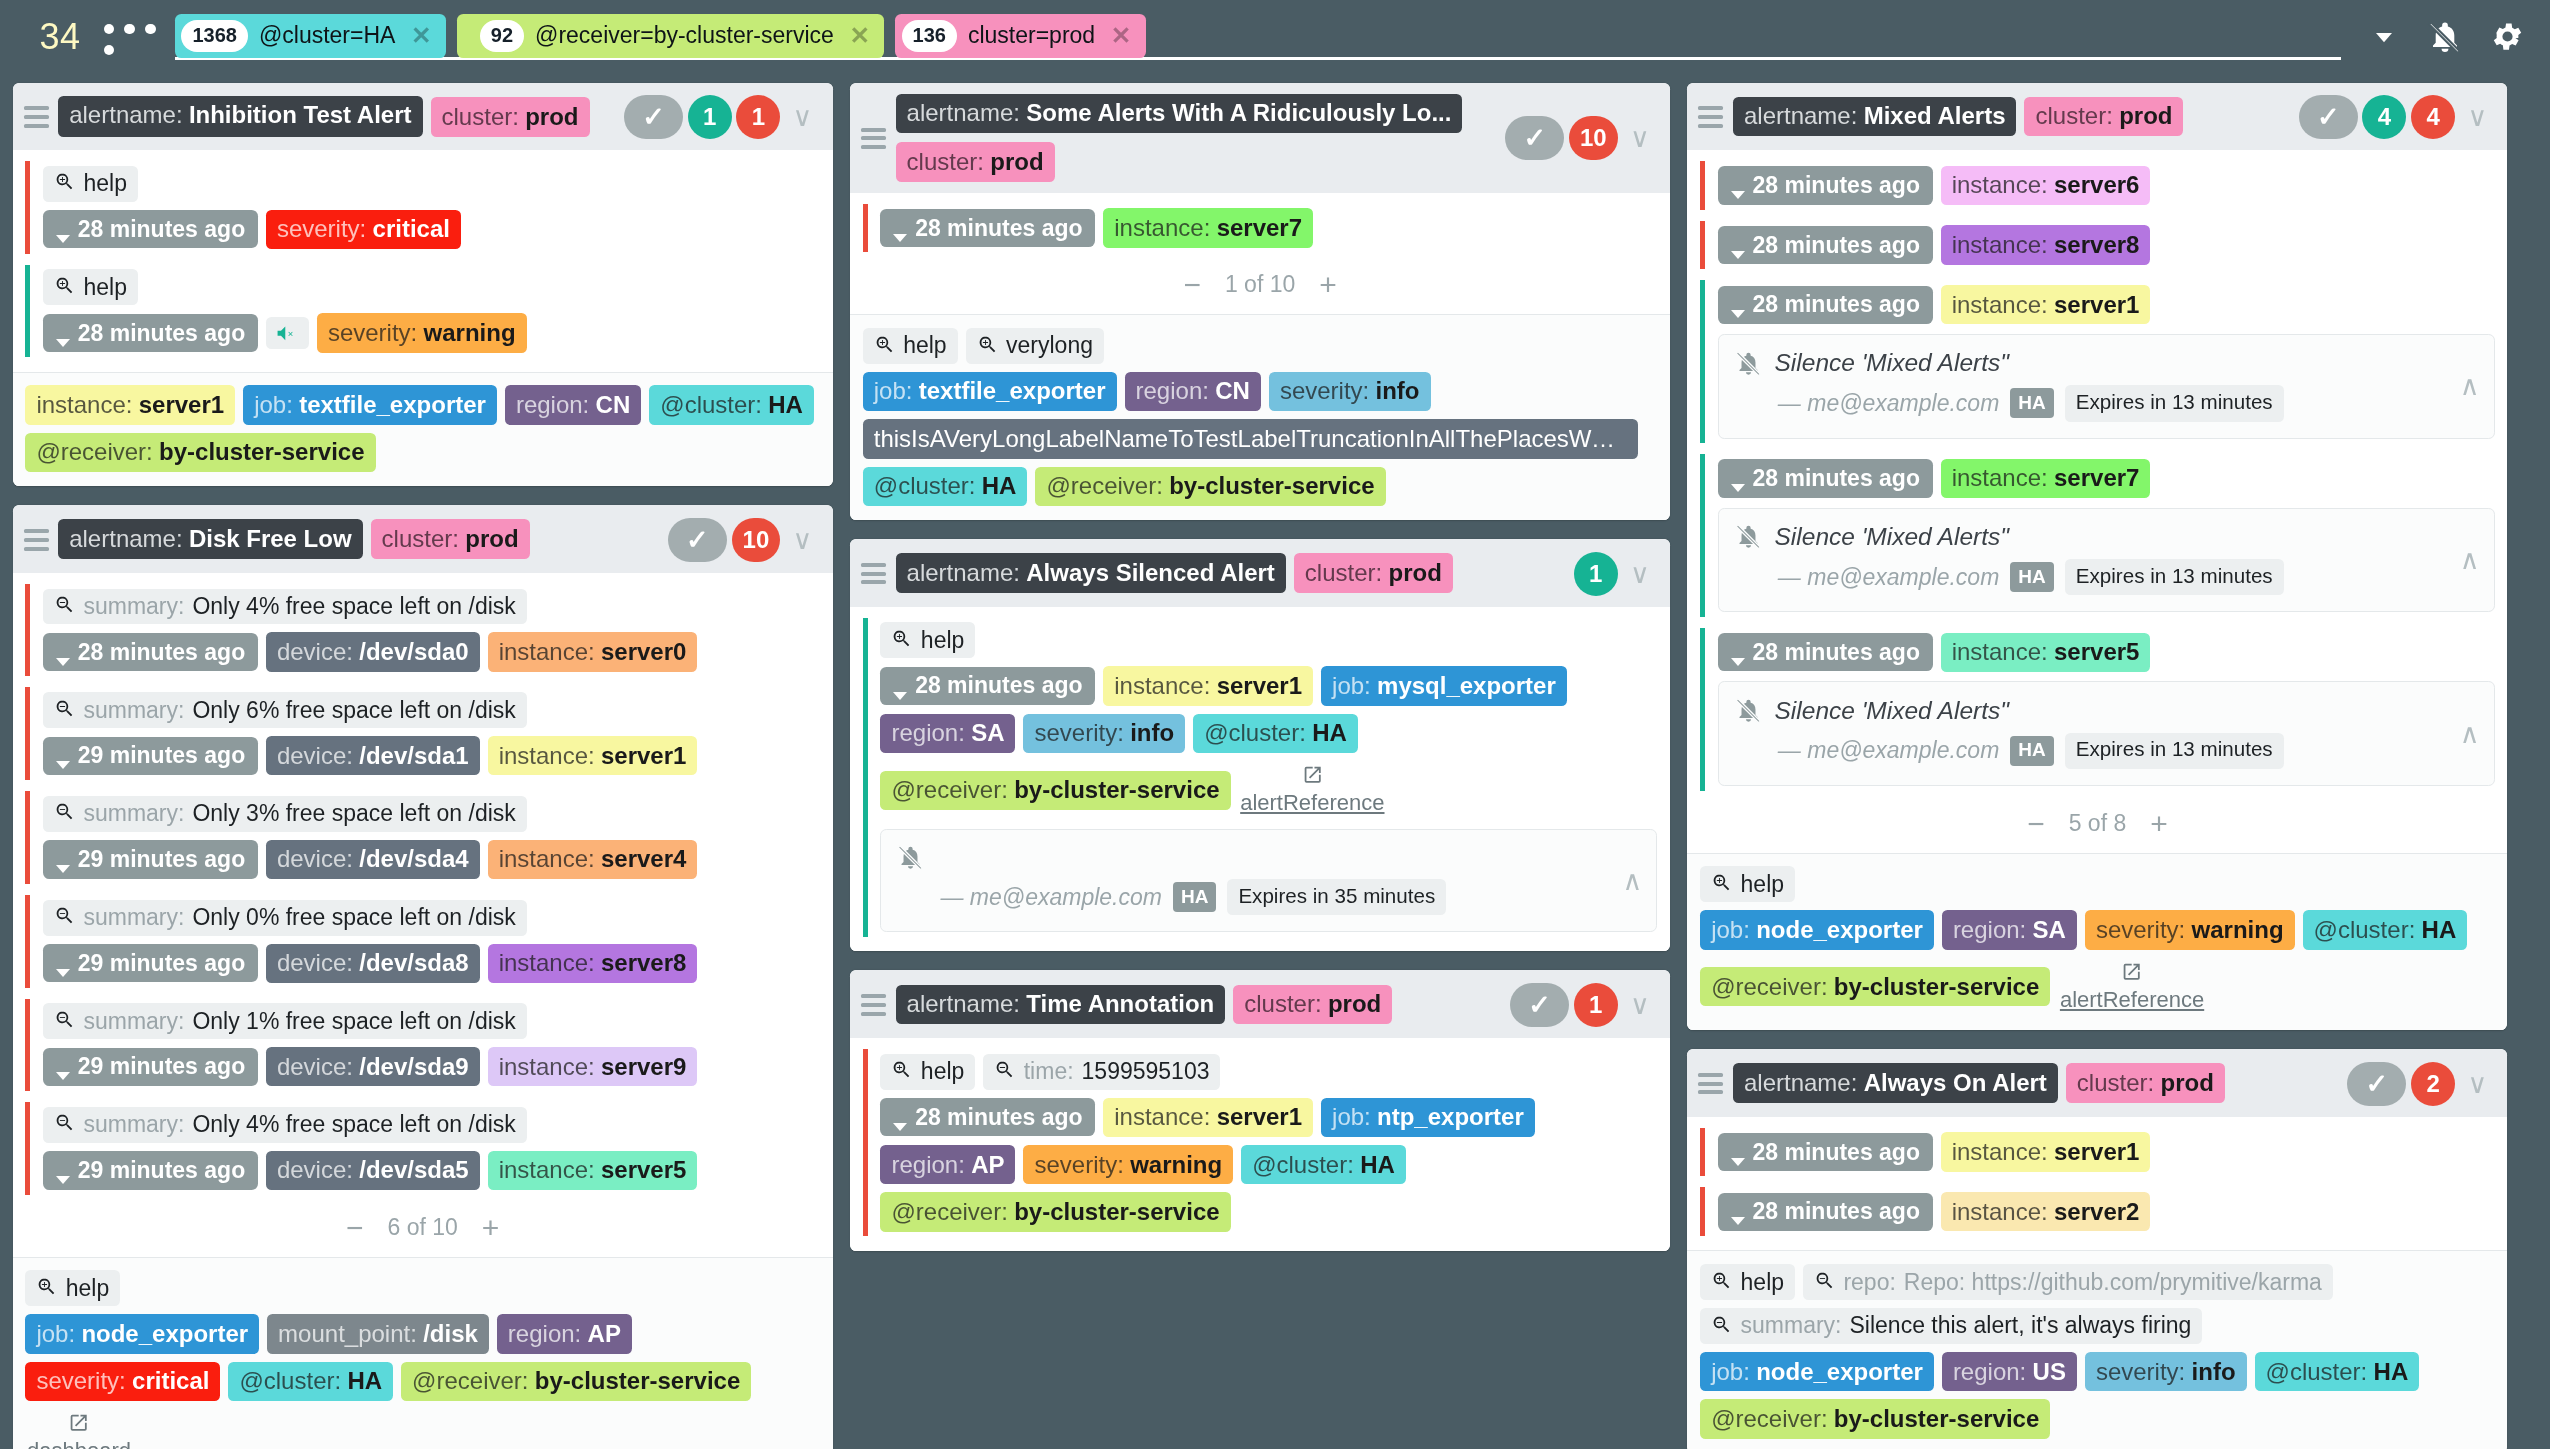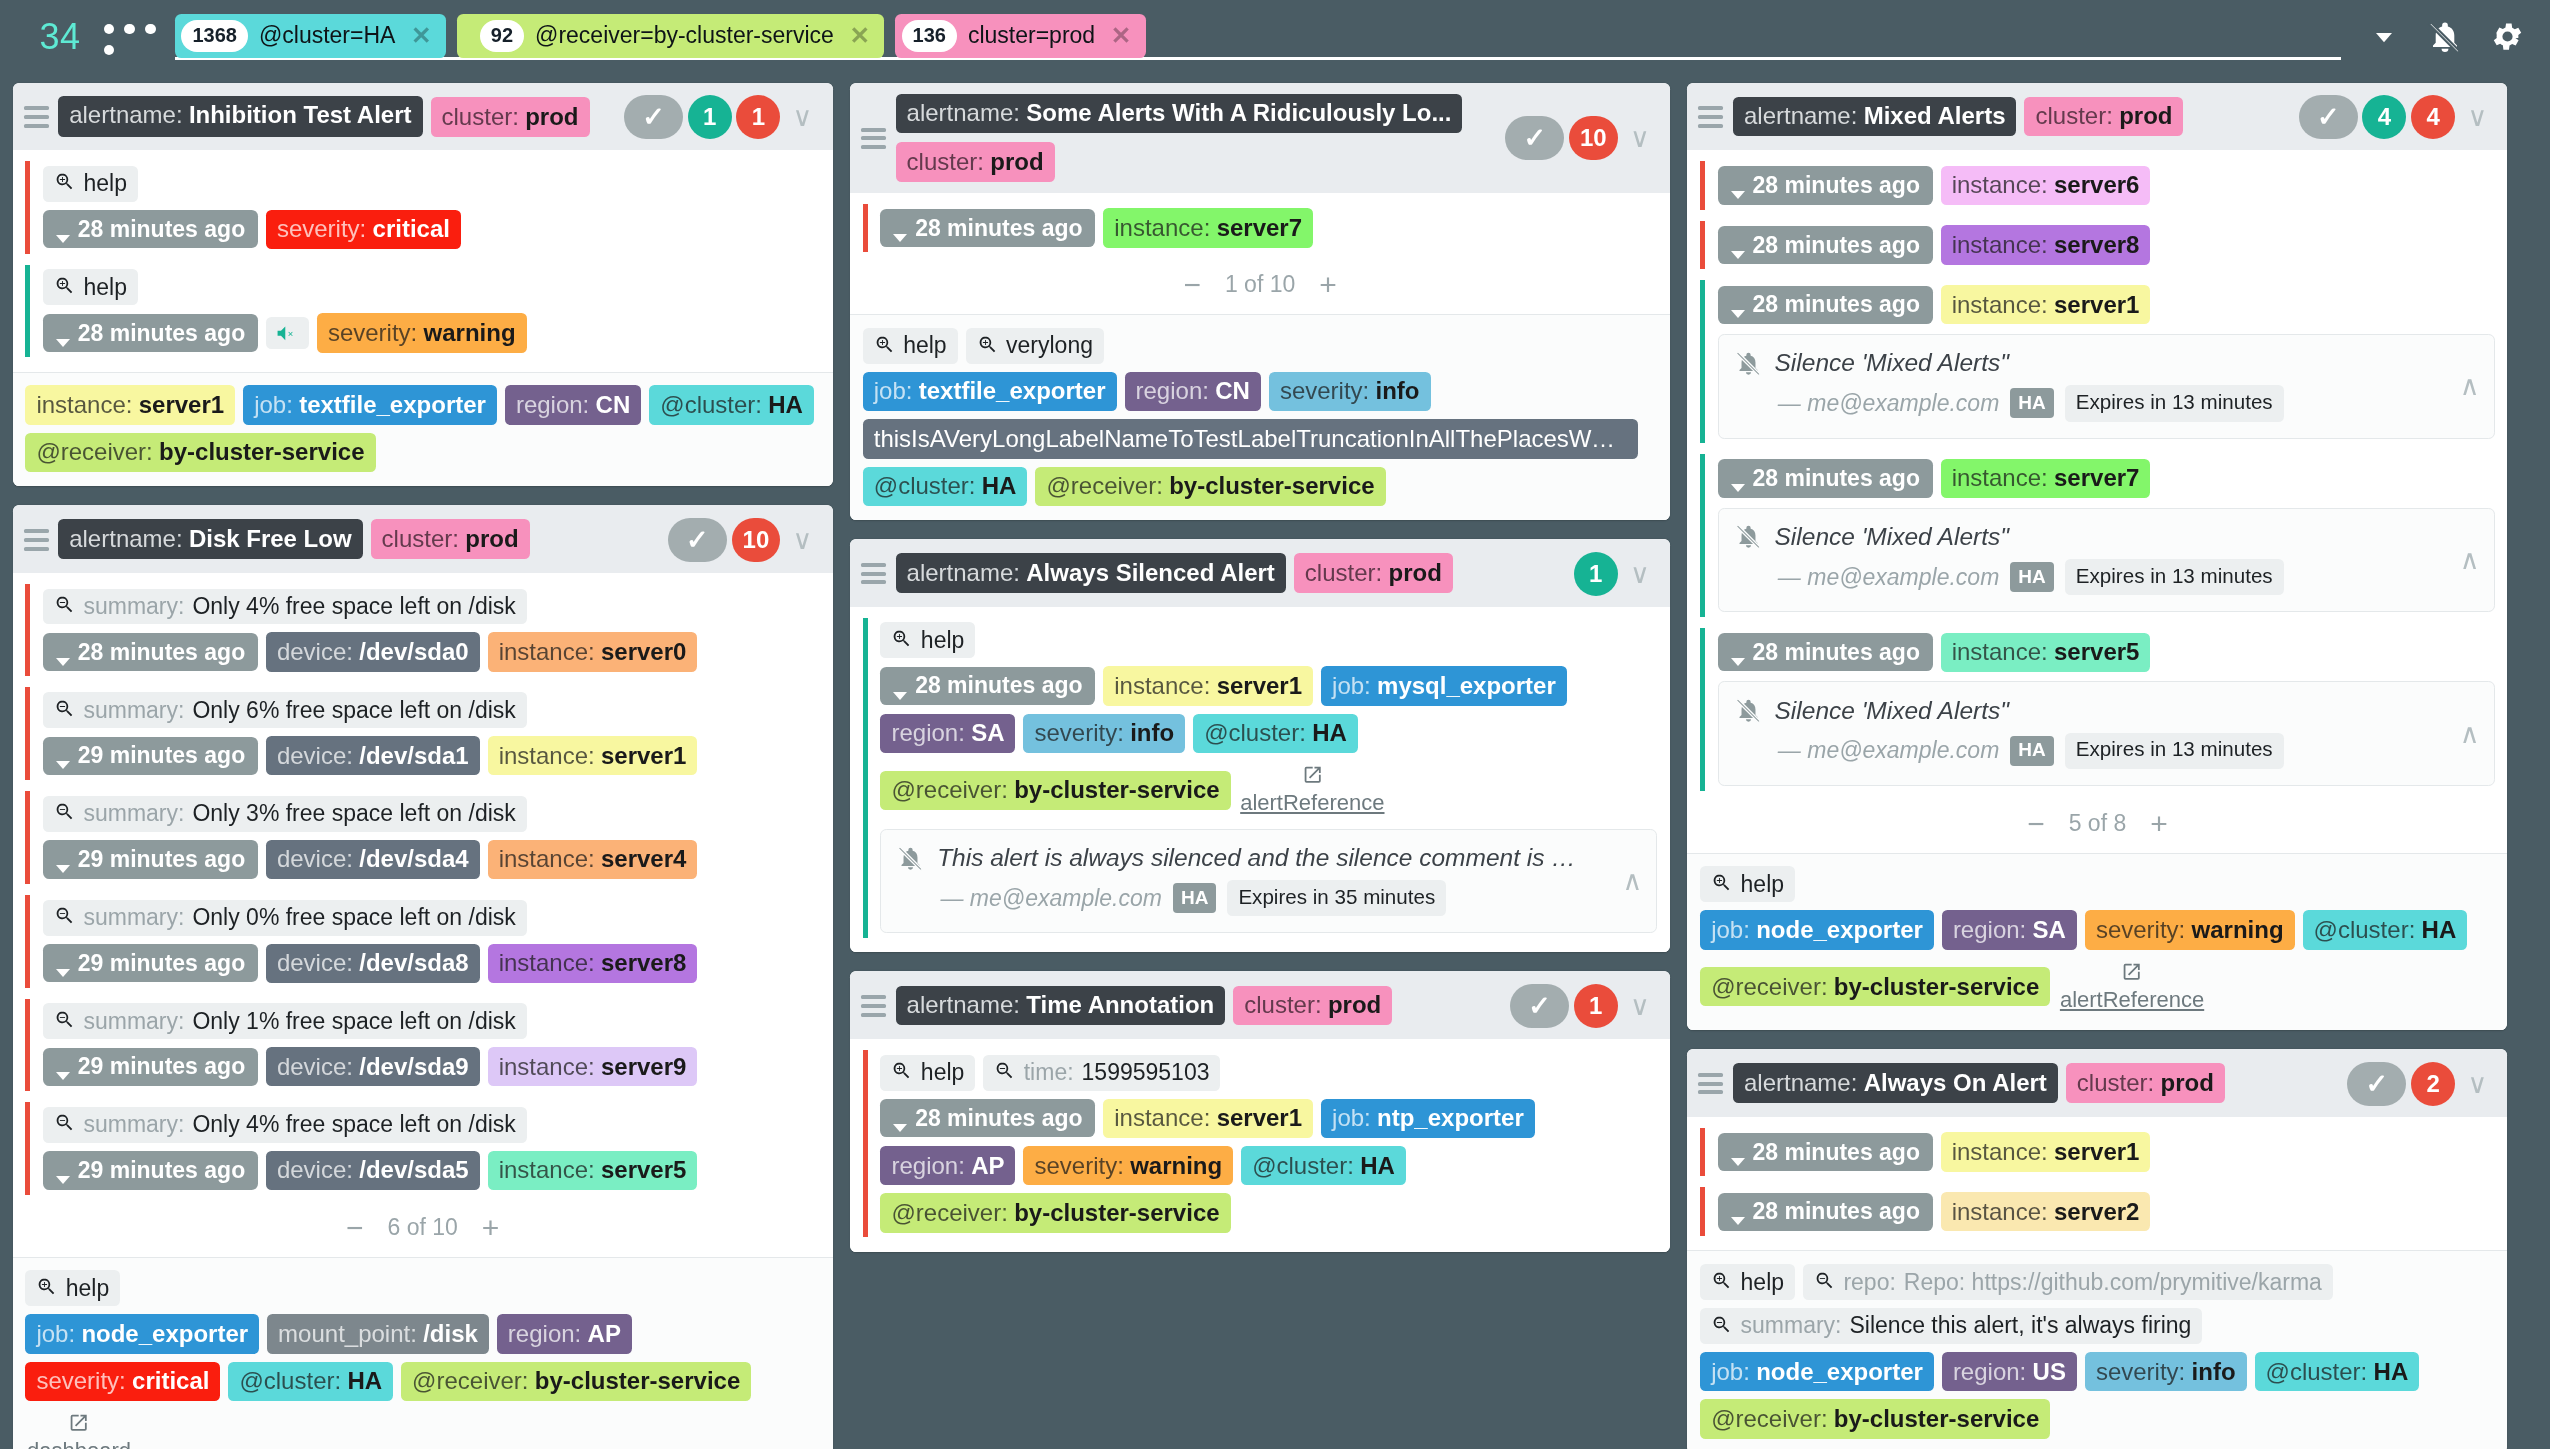--- a/index.html
+++ b/index.html
@@ -14,21 +14,21 @@
   .navbar {
     position: relative;
     height: 73px;
     background: #4a5c64;
     display: flex;
     align-items: center;
     padding: 0 20.6px;
     gap: 0;
   }
   .nav-counter {
-    color: #5eead4;
+    color: #fef9c3;
     font-size: 36px;
     font-weight: 400;
     letter-spacing: 0.4px;
     padding: 0 11px 0 19px;
     line-height: 1;
   }
   .nav-dots {
     position: relative;
     width: 57px; height: 38px;
     margin-left: 11px; margin-right: 11px;
@@ -925,21 +925,20 @@
                 </svg>
                 <span>alertReference</span>
               </span>
             </div>
             <div class="silence">
               <div class="silence-title">
                 <svg width="27" height="27" viewBox="0 0 24 24" fill="#8d9a9c">
                   <path d="M12 22a2.3 2.3 0 0 0 2.3-2.2H9.7A2.3 2.3 0 0 0 12 22zm6.2-6.1V11c0-3-1.6-5.4-4.3-6v-.7a1.9 1.9 0 1 0-3.8 0V5c-2.7.6-4.3 3-4.3 6v4.9L4 17.7v1h16v-1l-1.8-1.8z"></path>
                   <path d="M2.6 1.6L1.2 3l19.8 19.8 1.4-1.4z" stroke="#fbfcfc" stroke-width="1.2"></path>
                 </svg>
-                <span>This alert is always silenced and the silence comment is …</span>
               </div>
               <div class="silence-meta">
                 <span class="silence-author">— me@example.com</span>
                 <span class="ha-pill">HA</span>
                 <span class="expires"><span>Expires in 35 minutes</span><span class="expbar"><i style="width: 22%;"></i></span></span>
               </div>
               <span class="silence-collapse">∧</span>
             </div>
           </div>
         </div>

